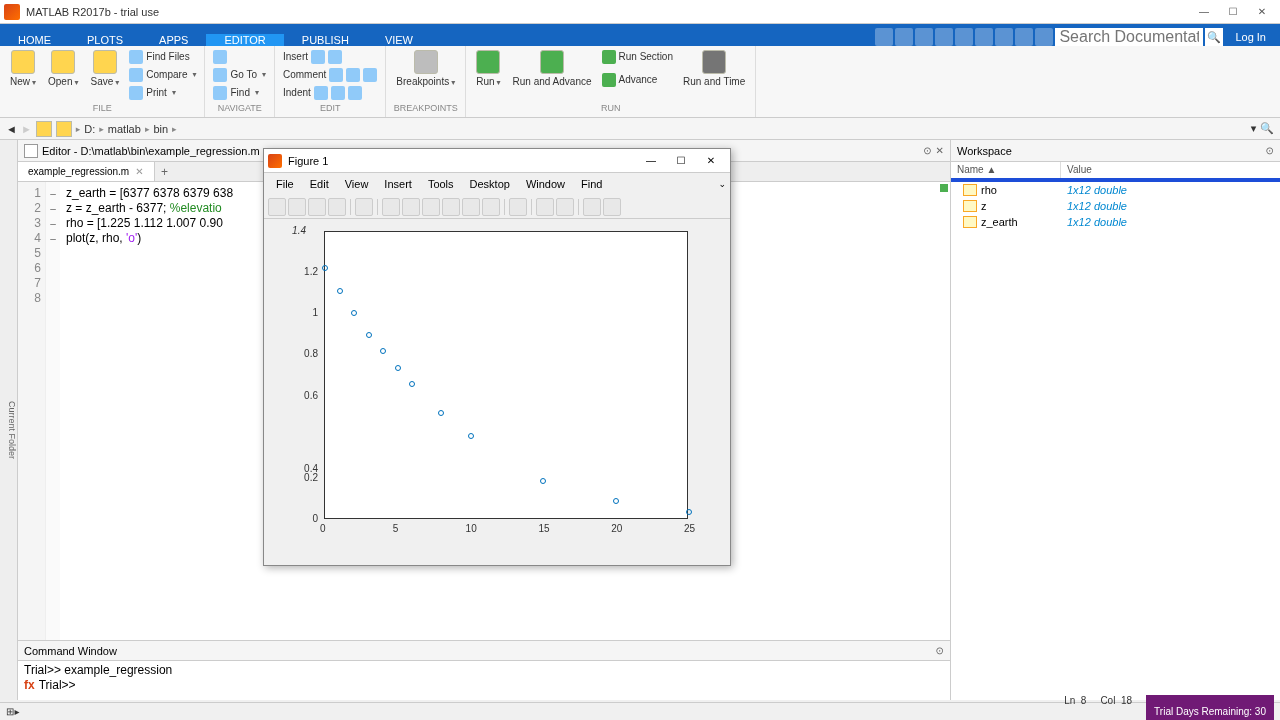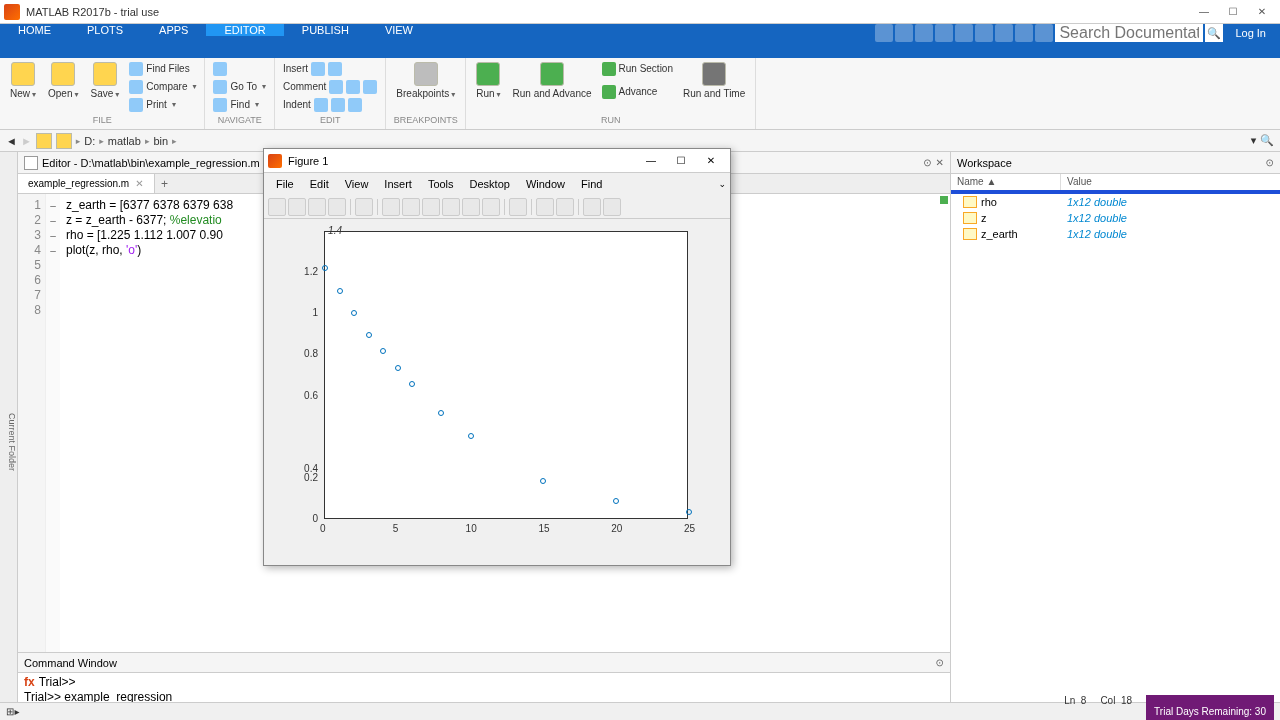--- a/index.html
+++ b/index.html
@@ -6,21 +6,21 @@
 body { width: 1280px; height: 720px; background: #f0f0f0; overflow: hidden; position: relative; }
 
 
 .titlebar { height: 24px; background: #fff; border-bottom: 1px solid #ccc; display: flex; align-items: center; padding: 0 4px; }
 .titlebar-icon { width: 16px; height: 16px; background: linear-gradient(135deg,#d84315,#ff6f00); border-radius: 2px; margin-right: 6px; }
 .titlebar-text { font-size: 11px; color: #333; flex: 1; }
 .win-controls { display: flex; gap: 1px; }
 .win-btn { width: 28px; height: 20px; display: flex; align-items: center; justify-content: center; font-size: 10px; color: #555; }
 
 
-.toolstrip { height: 34px; background: #1565c0; display: flex; align-items: flex-start; }
+.toolstrip { height: 22px; background: #1565c0; display: flex; align-items: flex-end; }
 .tab { padding: 0 18px; font-size: 11px; color: #fff; display: flex; align-items: center; cursor: pointer; }
 .tab.active { background: #2196f3; }
 .toolstrip-right { margin-left: auto; display: flex; align-items: center; gap: 2px; padding-right: 4px; }
 .ts-icon { width: 18px; height: 18px; background: rgba(255,255,255,0.3); border-radius: 2px; }
 .search-doc { width: 148px; height: 18px; background: #fff; border: none; font-size: 16px; padding: 0 4px; }
 .search-mag { width: 18px; height: 18px; background: #fff; display: flex; align-items: center; justify-content: center; font-size: 11px; }
 .login { color: #fff; font-size: 11px; padding: 0 10px; }
 
 
 .ribbon { height: 72px; background: #f7f7f7; border-bottom: 1px solid #ccc; display: flex; }
@@ -318,22 +318,22 @@
 <span>  kg/m^3</span></div>
       <div style="position:absolute;right:2px;top:2px;width:8px;height:8px;background:#4caf50"></div>
     </div>
 
     <div class="command-window">
       <div class="cw-title">
         <span>Command Window</span>
         <span class="cw-title-right">⊙</span>
       </div>
       <div class="cw-body">
+        <div>Trial&gt;&gt; example_regression</div>
         <div><span class="cw-prompt-icon">fx</span><span>Trial&gt;&gt;</span></div>
-        <div>Trial&gt;&gt; example_regression</div>
       </div>
     </div>
   </div>
 
   <div class="workspace">
     <div class="ws-title">
       <span>Workspace</span>
       <span class="ws-title-right">⊙</span>
     </div>
     <div class="ws-header">
@@ -420,21 +420,21 @@
       <div class="axis-label" style="left: 274.4px; top: 304px;">15</div>
       <div class="axis-label" style="left: 347.2px; top: 304px;">20</div>
       <div class="axis-label" style="left: 420px; top: 304px;">25</div>
       <div class="axis-label" style="right: 412px; top: 294px;">0</div>
       <div class="axis-label" style="right: 412px; top: 252.857px;">0.2</div>
       <div class="axis-label" style="right: 412px; top: 211.714px; margin-top: 32px;">0.4</div>
       <div class="axis-label" style="right: 412px; top: 170.571px;">0.6</div>
       <div class="axis-label" style="right: 412px; top: 129.429px;">0.8</div>
       <div class="axis-label" style="right: 412px; top: 88.2857px;">1</div>
       <div class="axis-label" style="right: 412px; top: 47.1429px;">1.2</div>
-      <div class="axis-label" style="right: 388px; top: 6px; font-style: italic;">1.4</div>
+      <div class="axis-label" style="right: 424px; top: 6px; font-style: italic;">1.4</div>
     </div>
 </div>
 
 <div class="statusbar">
   <span>⊞▸</span>
   <div class="status-right">
     <span><span>Ln</span>&nbsp;&nbsp;<span>8</span></span>
     <span><span>Col</span>&nbsp;&nbsp;<span>18</span></span>
     <span class="trial-days">Trial Days Remaining: 30</span>
   </div>

